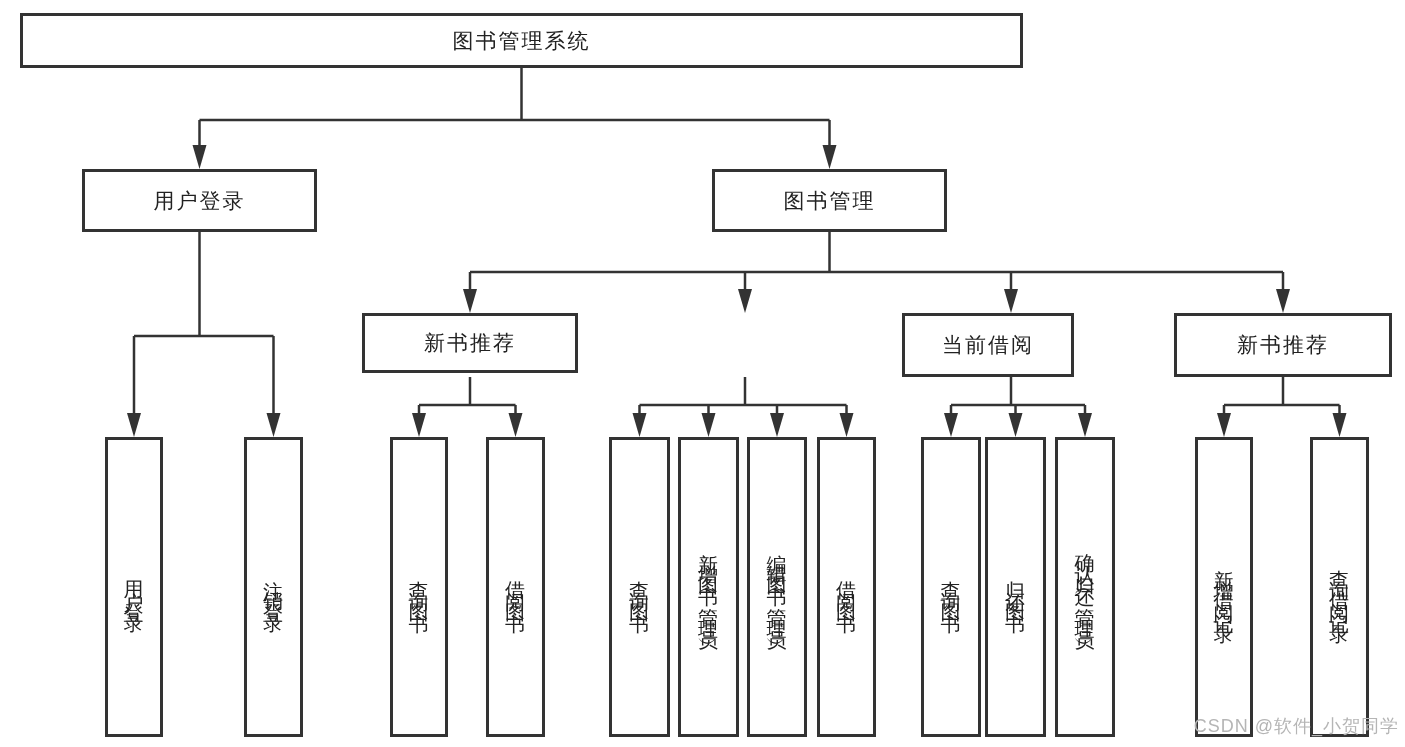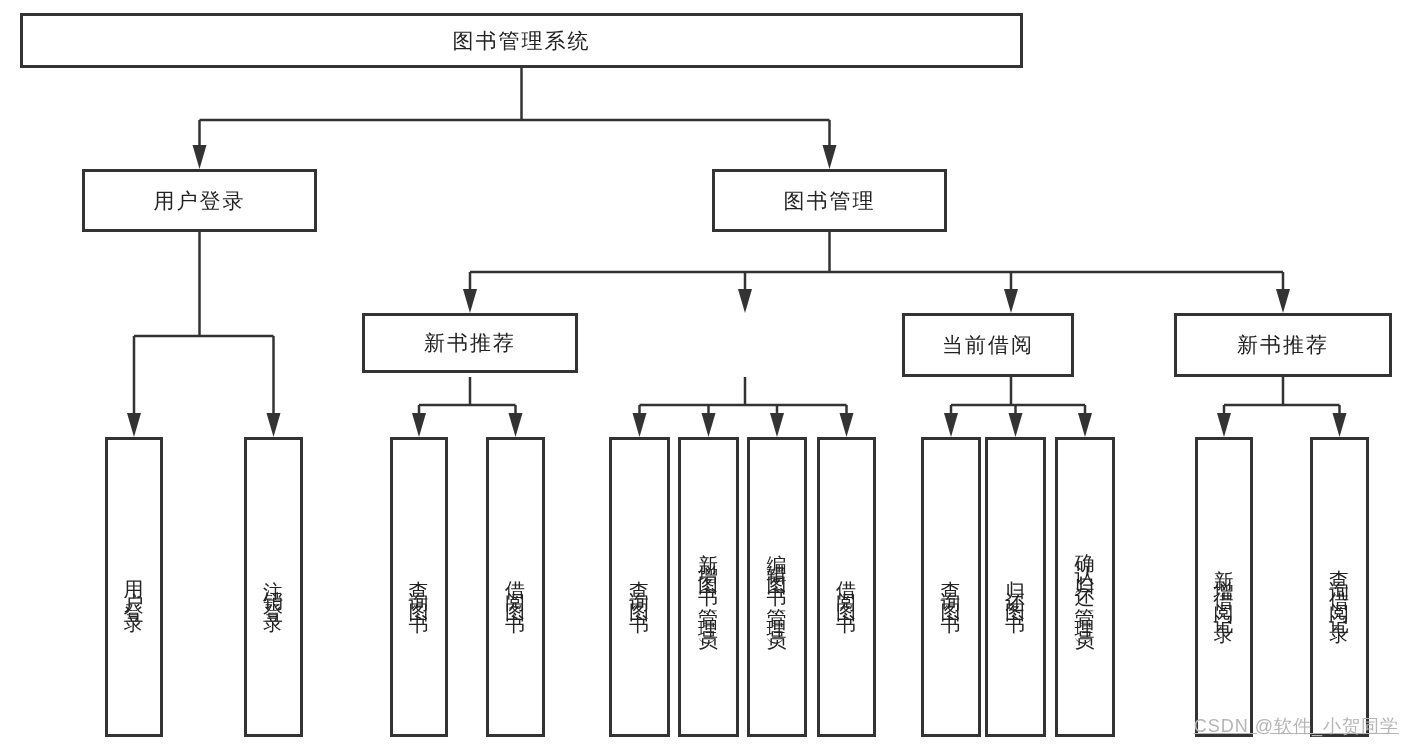--- a/index.html
+++ b/index.html
@@ -47,21 +47,20 @@
   }
   .watermark {
     position: absolute;
     right: 6px;
     bottom: 9px;
     font-size: 18px;
     color: #b5b5b5;
     letter-spacing: 1px;
     white-space: nowrap;
     z-index: 5;
-    text-decoration: underline;
   }
 </style>
 </head>
 <body>
 
 <div id="stage">
 
   <svg id="wires" viewBox="0 0 1405 747" xmlns="http://www.w3.org/2000/svg">
 
     <g>

